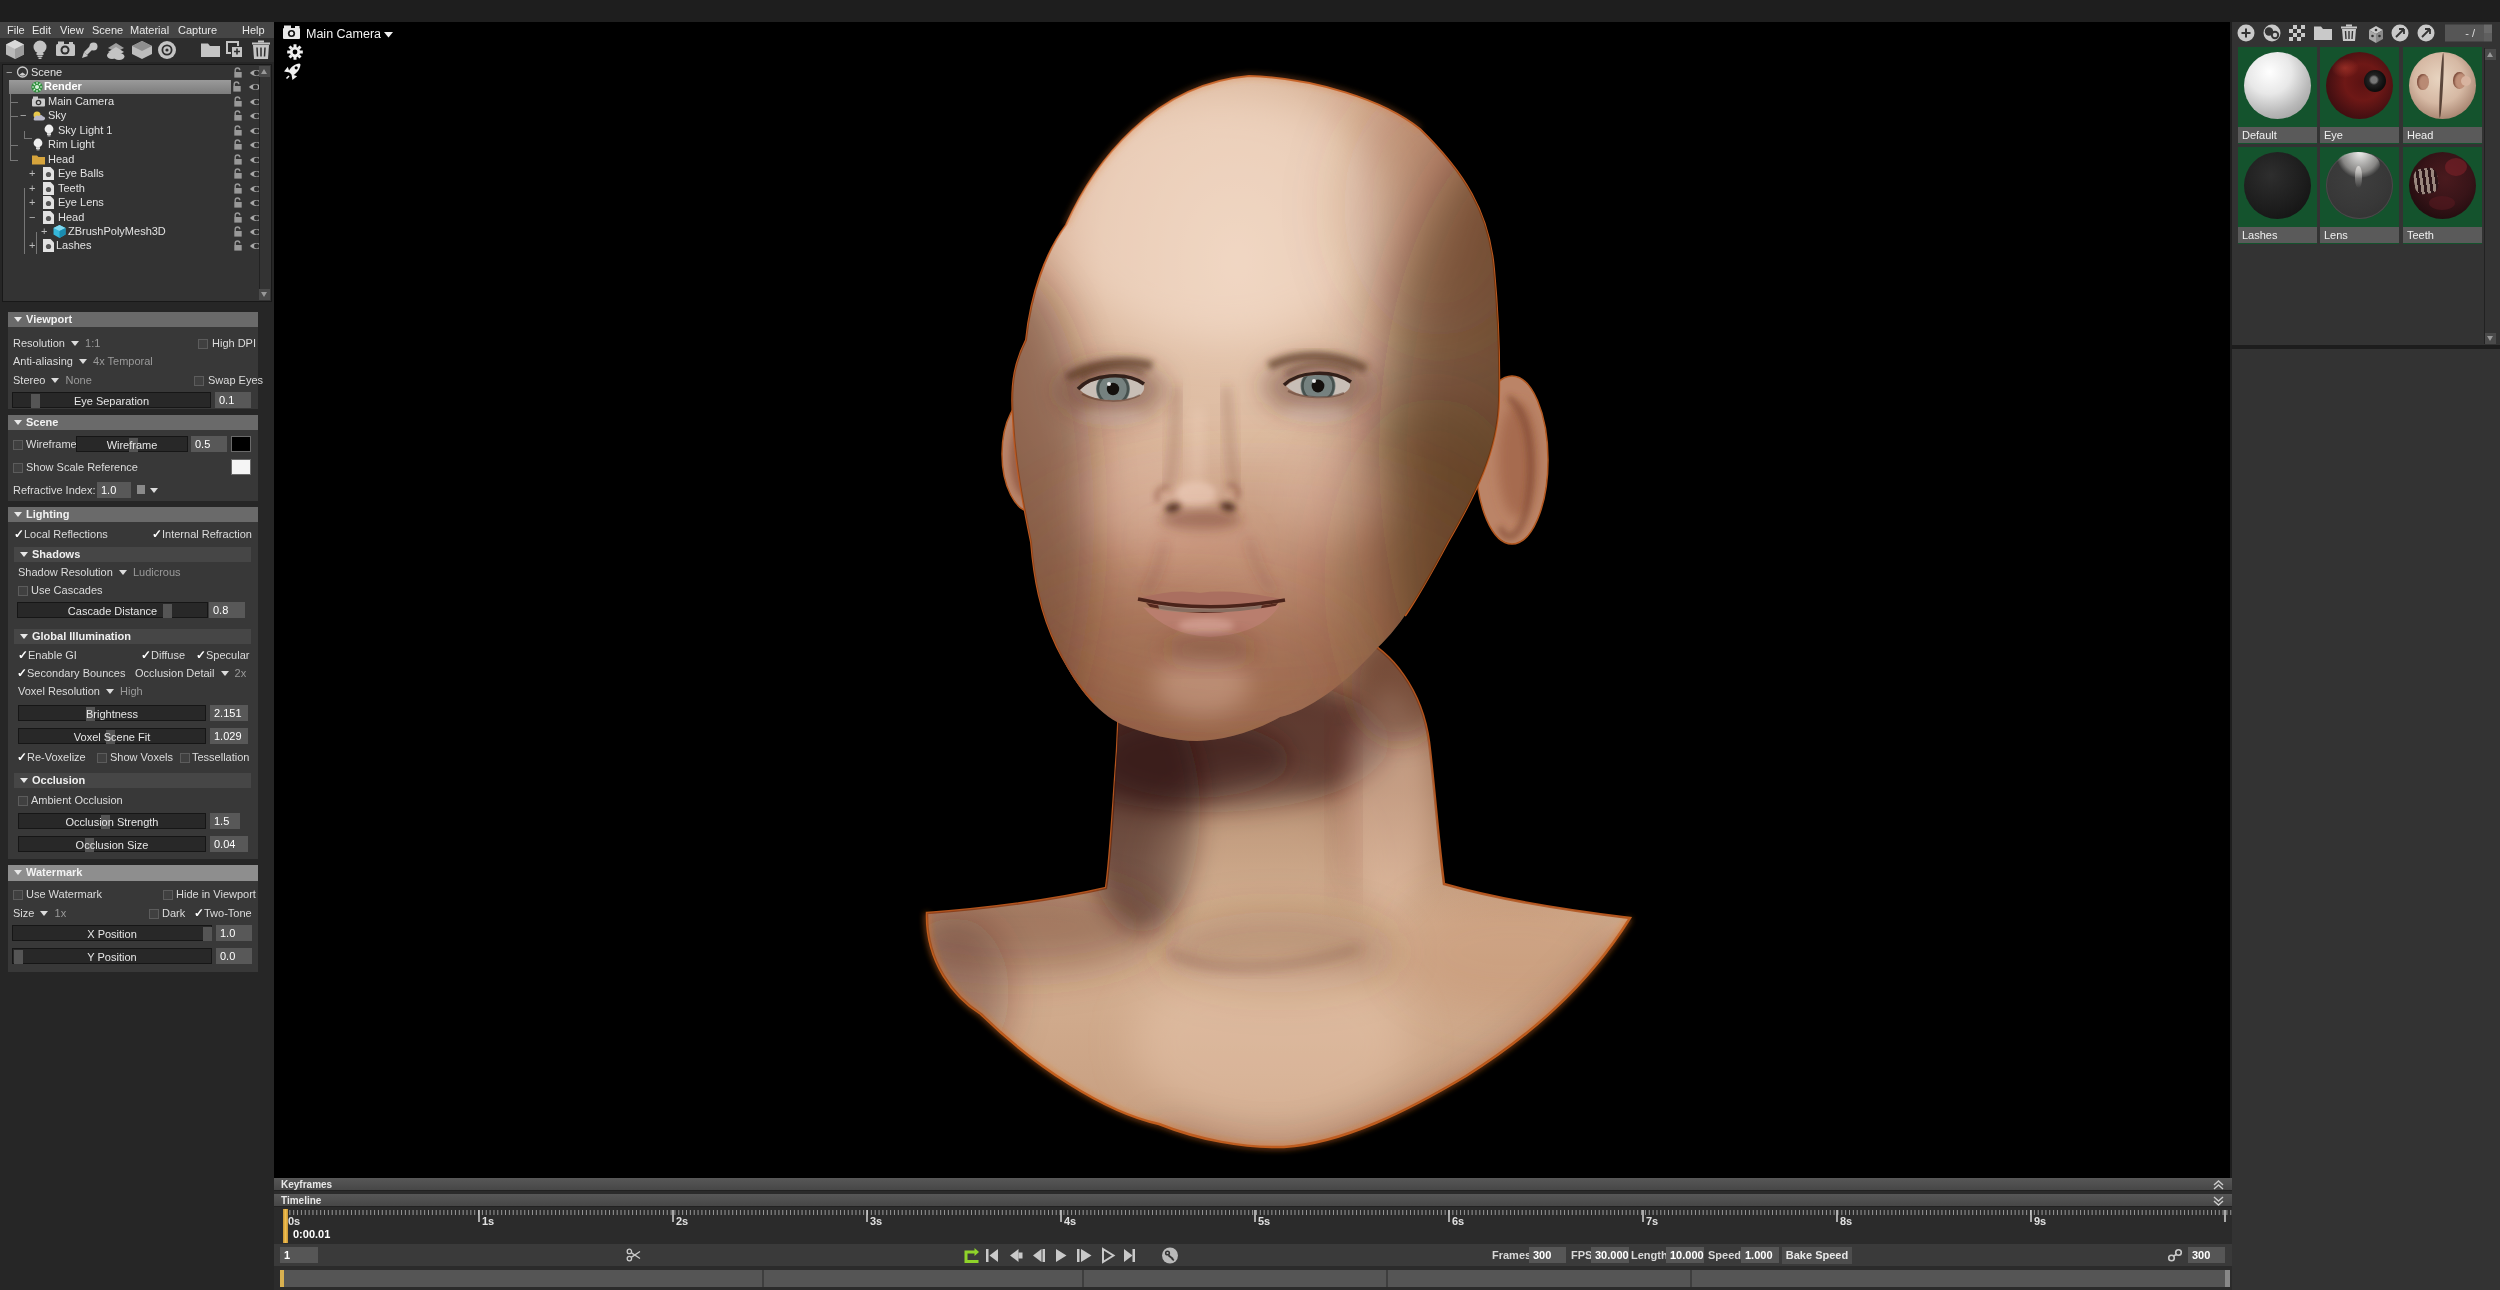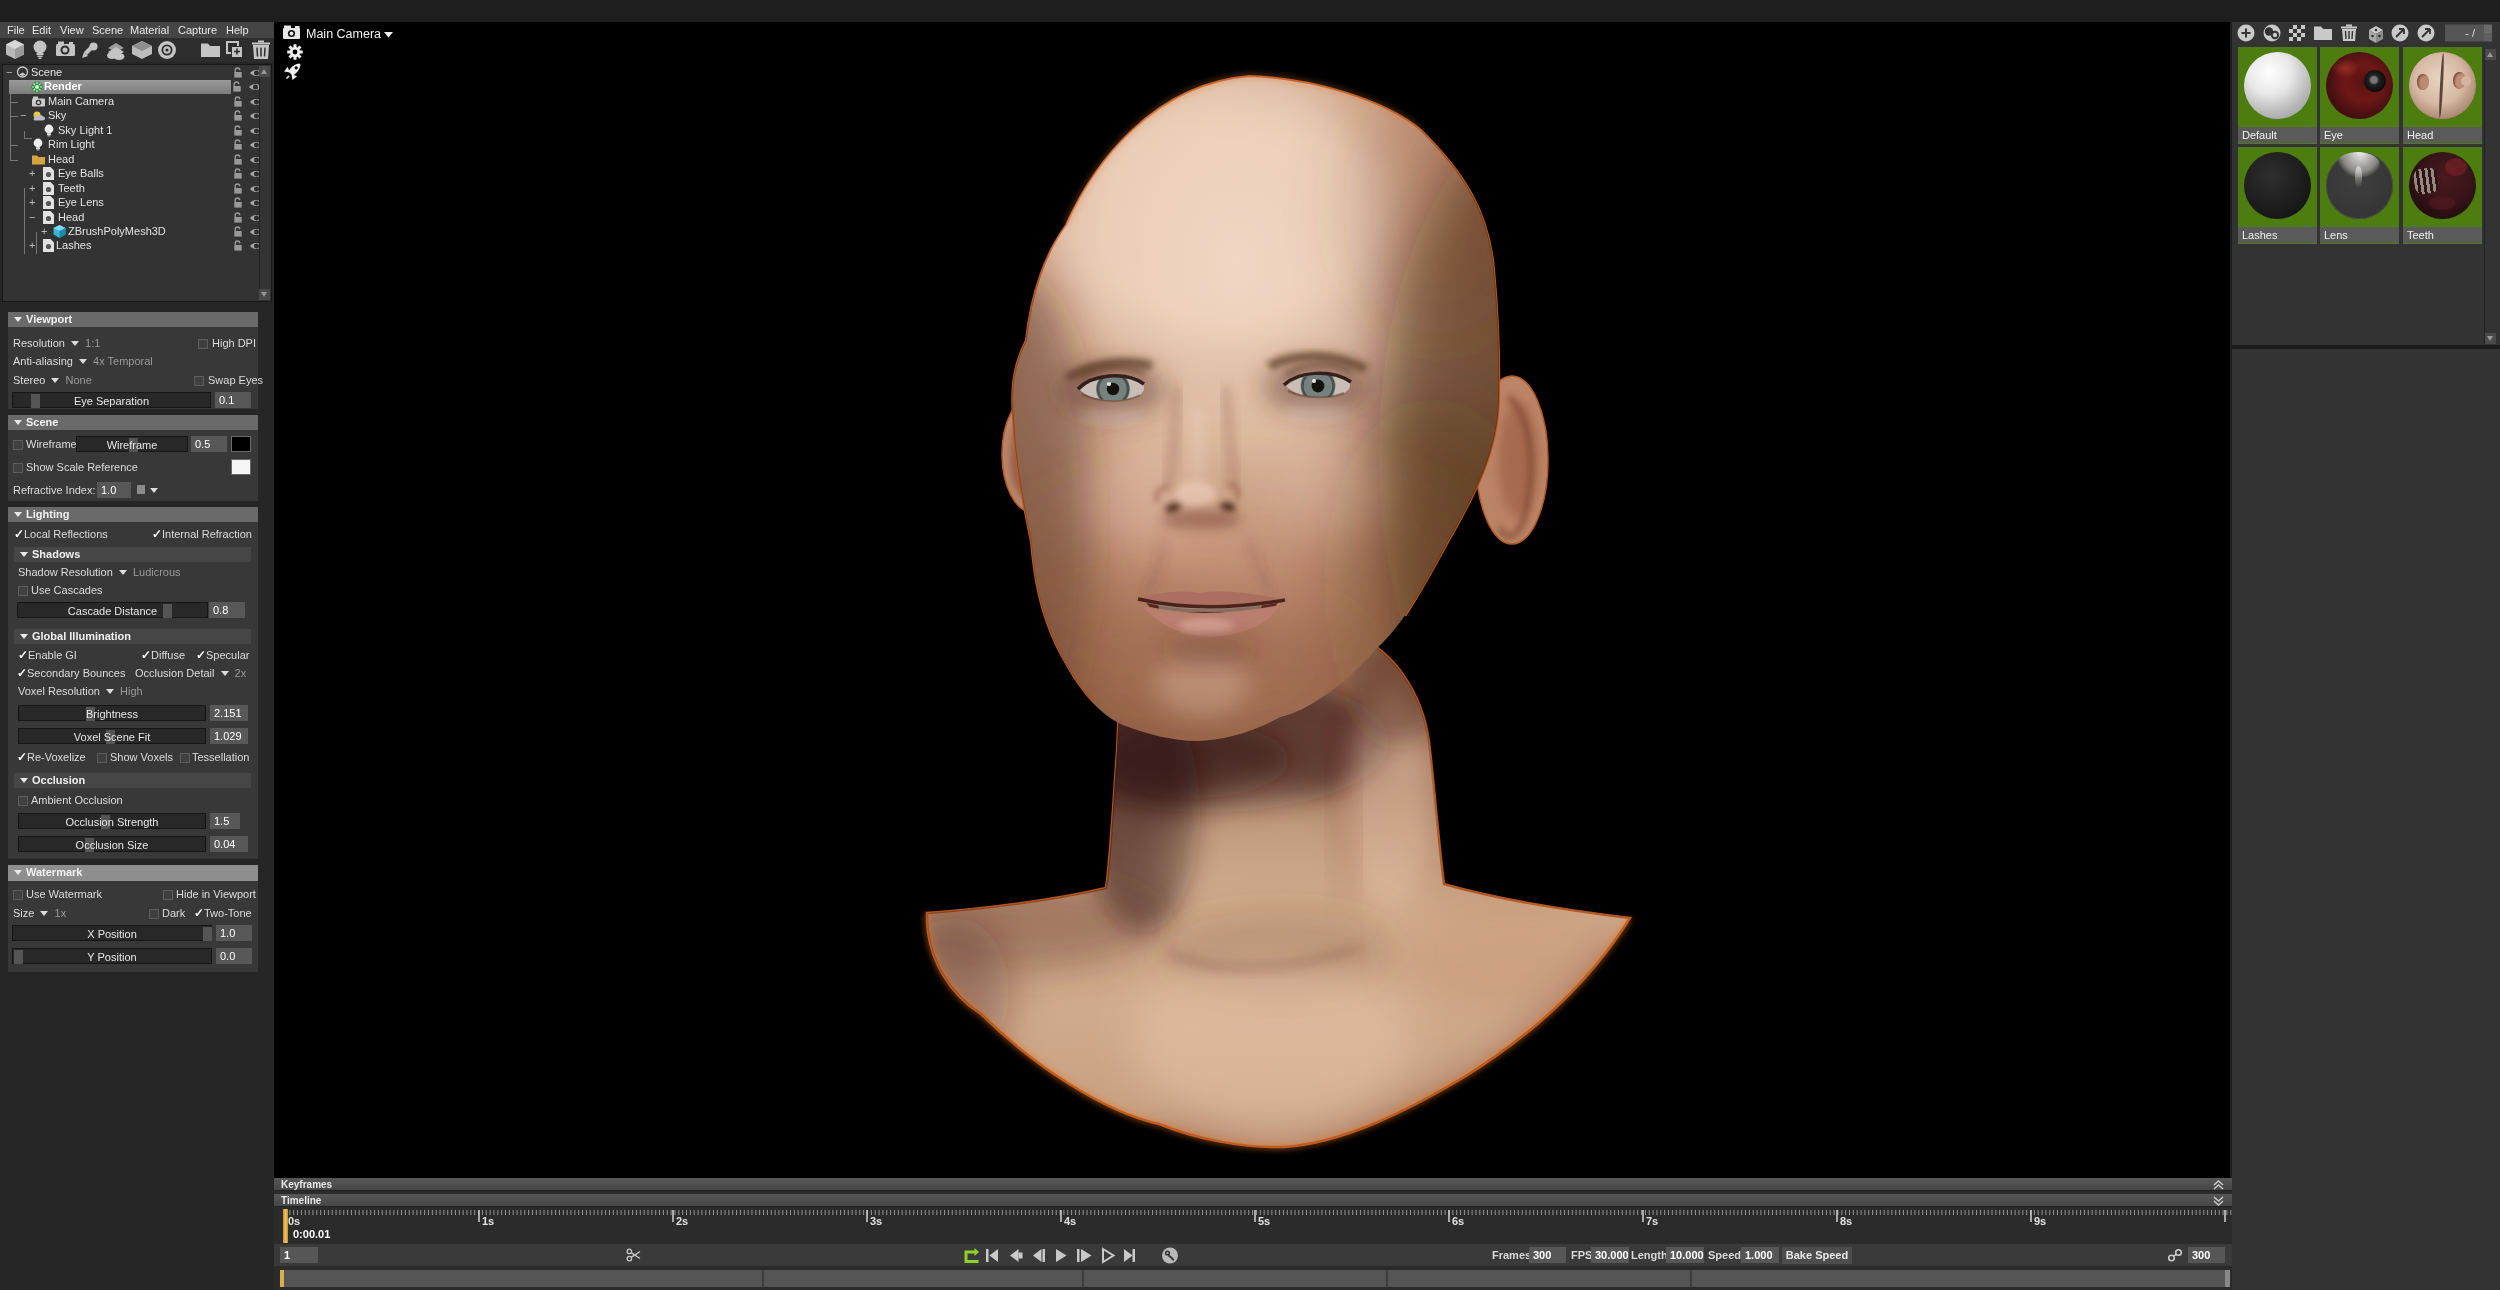--- a/index.html
+++ b/index.html
@@ -36,21 +36,21 @@
 .chk{position:absolute;font-size:12px;color:#fff;font-weight:bold;}
 .slider{position:absolute;height:16px;background:#282828;border:1px solid #161616;}
 .slider .sh{position:absolute;top:1px;width:9px;height:14px;background:#555;}
 .slider .sl{position:absolute;width:100%;text-align:center;top:2px;font-size:11px;color:#e6e6e6;}
 .vbox{position:absolute;height:16px;background:#585858;color:#fff;font-size:11px;padding:2px 16px 0 4px;}
 .dar{display:inline-block;width:0;height:0;border-left:4px solid transparent;border-right:4px solid transparent;border-top:5px solid #dcdcdc;vertical-align:middle;margin:0 3px 2px 3px;}
 
 #viewport{left:274px;top:22px;width:1956px;height:1156px;background:#000;}
 
 #rightcol{left:2232px;top:22px;width:268px;height:1268px;background:#333;}
-.mcell{position:absolute;width:79px;height:97px;background:#4d7c0f;}
+.mcell{position:absolute;width:79px;height:97px;background:#14532d;}
 .mlab{position:absolute;left:0px;bottom:1px;width:79px;height:16px;background:#5a5a5a;color:#f0f0f0;font-size:11px;padding:2px 0 0 4px;}
 .sphere{position:absolute;left:6px;top:5px;width:67px;height:67px;border-radius:50%;}
 
 #bottombar{left:274px;top:1178px;width:1958px;height:112px;background:#2b2b2b;font-weight:bold;}
 .tbar{position:absolute;left:0;width:1958px;height:13px;background:linear-gradient(#575757,#474747);color:#e8e8e8;font-size:10px;border-bottom:1px solid #222;}
 #ctrl{position:absolute;left:0;top:66px;width:1958px;height:22px;background:#3a3a3a;}
 .cvbox{position:absolute;top:3px;height:16px;background:#565656;color:#fff;font-size:11px;padding:2px 0 0 4px;}
 .clbl{position:absolute;top:5px;font-size:11px;color:#d8d8d8;}
 svg{display:block;}
 </style></head>
@@ -221,21 +221,21 @@
     </svg>
   </div>
   <div id="leftcol" class="abs">
     <div id="menubar" class="abs">
         <span style="left:7px">File</span>
         <span style="left:32px">Edit</span>
         <span style="left:60px">View</span>
         <span style="left:92px">Scene</span>
         <span style="left:130px">Material</span>
         <span style="left:178px">Capture</span>
-        <span style="left:226px">Help</span>
+        <span style="left:242px">Help</span>
       </div>
     <div id="toolbar" class="abs">
         <svg width="274" height="24" viewBox="0 0 274 24">
       <g fill="#c4c4c4">
         <path d="M15 2 L24 6.5 L24 16.5 L15 21 L6 16.5 L6 6.5 Z" fill="#b9b9b9"></path>
             <path d="M15 2 L24 6.5 L15 11 L6 6.5 Z" fill="#d8d8d8"></path>
             <path d="M15 11 L24 6.5 L24 16.5 L15 21 Z" fill="#9c9c9c"></path>
         <circle cx="40" cy="9" r="6.5"></circle>
             <rect x="36.5" y="15" width="7" height="2"></rect>
             <rect x="37.5" y="17.5" width="5" height="1.5"></rect>

